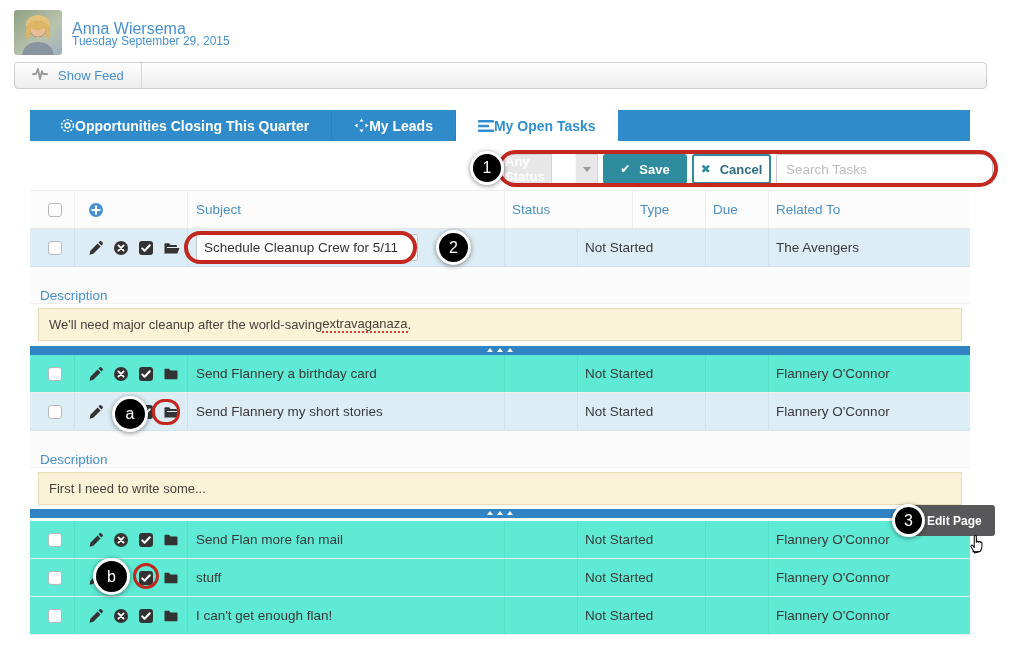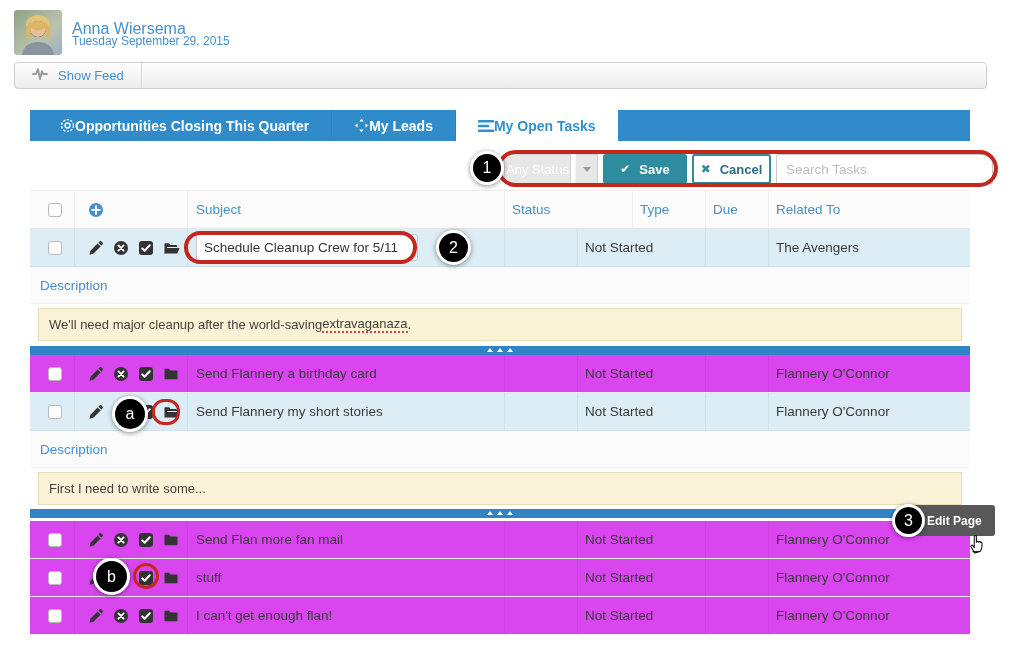--- a/index.html
+++ b/index.html
@@ -23,58 +23,58 @@
   .tab-strip { position:absolute; left:30px; top:110px; width:940px; height:31px;
                background:#308bcb; display:flex; padding-left:8px; }
   .tab { display:flex; align-items:center; padding:0 22px; color:#fff;
          font-size:14px; font-weight:600; cursor:pointer; border-right:1px solid rgba(0,0,0,0.08); }
   .tab.active { background:#fff; color:#3090d0; border-right:none; }
   .tab svg { display:block; }
 
   
   .tb-item { position:absolute; top:154px; height:30px; display:flex; align-items:center;
              justify-content:center; font-size:13px; }
-  .status-btn { left:504px; width:67px; background:#e7e7e7; border:1px solid #d3d3d3;
-                border-radius:2px 0 0 2px; color:#fff; font-weight:400; cursor:pointer; }
+  .status-btn { left:504px; width:48px; background:#e7e7e7; border:1px solid #d3d3d3;
+                border-radius:2px 0 0 2px; color:#fff; font-weight:700; cursor:pointer; }
   .status-caret { left:575px; width:23px; background:#e7e7e7; border:1px solid #d3d3d3;
                   border-left:1px solid #f6f6f6; cursor:pointer; }
   .caret-down { width:0; height:0; border-left:4px solid transparent; border-right:4px solid transparent;
                 border-top:5px solid #9a9a9a; }
   .save-btn { left:603px; width:84px; background:#2e8c9e; border-radius:3px; color:#fff;
               font-weight:600; gap:9px; cursor:pointer; }
   .save-btn .chk { font-size:12px; }
   .cancel-btn { left:692px; width:79px; background:#fff; border:2px solid #2e8c9e; border-radius:3px;
                 color:#2e6e80; font-weight:600; gap:9px; cursor:pointer; }
   .cancel-btn .xx { color:#2e8c9e; font-size:12px; }
   .search-input { left:776px; width:217px; border:1px solid #c9c9c9; border-radius:2px;
                   padding-left:9px; font-size:13.5px; color:#555; font-family:inherit; }
   .search-input::placeholder { color:#bdbdbd; }
 
   
   .task-table { position:absolute; left:30px; top:190px; width:940px;
                 border-top:1px solid #ededed; font-size:13.5px; }
-  .trow { height:38px; display:flex; align-items:center; background:#d946ef;
+  .trow { height:38px; display:flex; align-items:center; background:#5eead4;
           border-bottom:1px solid #ececec; }
   .trow.hl { background:#ddedf6; border-bottom-color:#cfe2ef; }
   .trow.header { height:38px; background:#fcfcfc; color:#4a8fc0; border-bottom:1px solid #e6e6e6; }
   .cell { height:100%; display:flex; align-items:center; border-right:1px solid rgba(0,0,0,0.05); }
   .cell:last-child { border-right:none; }
   .c-check   { width:45px;  padding-left:18px; }
   .c-icons   { width:113px; padding-left:13px; gap:9px; }
   .c-subject { width:317px; padding-left:8px; }
   .c-type    { width:73px;  padding-left:7px; }
   .c-status  { width:128px; padding-left:7px; }
   .c-due     { width:63px;  padding-left:7px; }
   .c-related { width:201px; padding-left:7px; }
   .checkbox { width:14px; height:14px; background:#fff; border:1px solid #b9b9b9; border-radius:3px; cursor:pointer; }
   .act-icon { width:16px; height:16px; cursor:pointer; flex:0 0 16px; }
   .subject-input { width:222px; height:27px; background:#fff; border:1px solid #c4c4c4; border-radius:3px;
                    display:flex; align-items:center; padding-left:7px; color:#333; }
 
-  .desc-row { height:37px; background:#fbfbfb; display:flex; align-items:center; padding-left:10px;
+  .desc-row { height:37px; background:#fbfbfb; display:flex; align-items:flex-end; padding-left:10px;
               color:#4690cf; border-bottom:1px solid #f0f0f0; }
   .note-wrap { background:#fff; padding:4px 8px; }
   .note-wrap.n1 { height:42px; }
   .note-wrap.n2 { height:41px; }
   .note { height:33px; background:#faf3d8; border:1px solid #e9ddb6; display:flex; align-items:center;
           padding-left:10px; color:#45423c; font-size:13px; }
   .misspell { border-bottom:2px dotted #e0402e; }
   .blue-divider { height:9px; background:#3183c4; display:flex; align-items:flex-start;
                   justify-content:center; gap:4px; padding-top:2px; cursor:pointer; }
   .tri { width:0; height:0; border-left:3px solid transparent; border-right:3px solid transparent;

